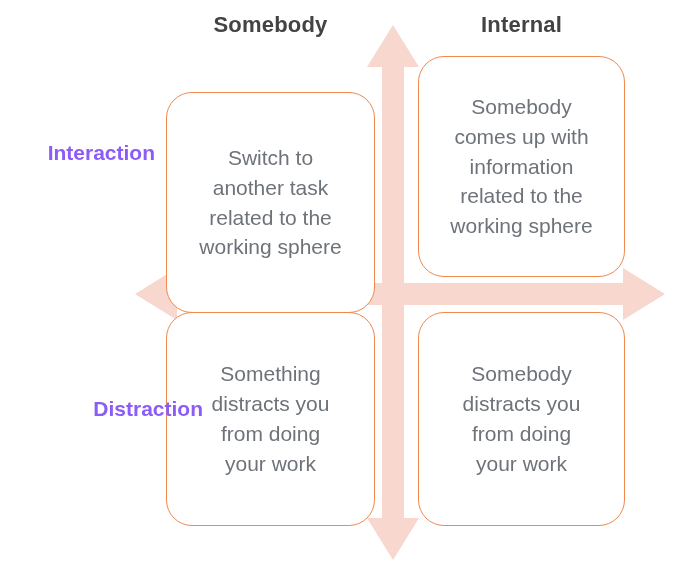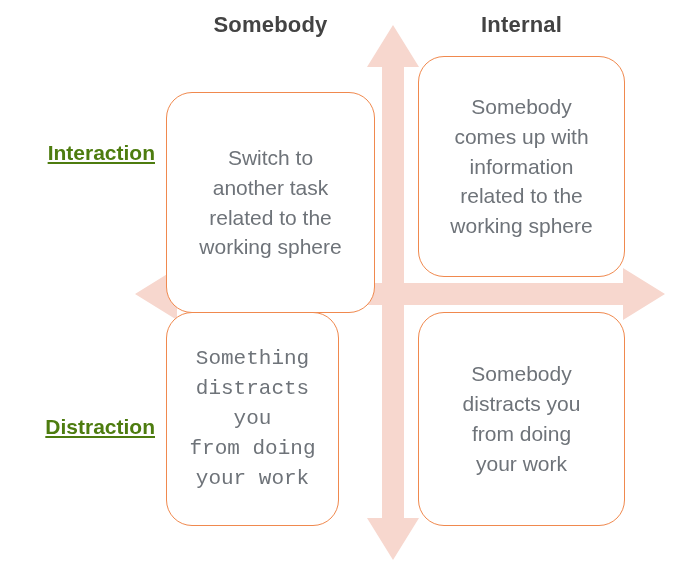--- a/index.html
+++ b/index.html
@@ -41,46 +41,45 @@
   }
   .col-header.internal { left: 166px; width: 209px; top: 12px; }
   .col-header.external { left: 418px; width: 207px; top: 12px; }
 
   
   .row-label {
     position: absolute;
     z-index: 3;
     font-size: 21px;
     font-weight: bold;
-    color: #4d7c0f;
+    color: #8b5cf6;
     text-align: right;
     white-space: nowrap;
     left: 0px;
     width: 155px;
-    text-decoration: underline;
   }
   .row-label.interaction { top: 141px; }
-  .row-label.distraction { top: 415px; }
+  .row-label.distraction { top: 397px; padding-left: 48px; }
 
   
   .quad-box {
     position: absolute;
     z-index: 2;
     box-sizing: border-box;
     background: #ffffff;
     border: 1.4px solid #F0894E;
     border-radius: 26px;
     display: flex;
     align-items: center;
     justify-content: center;
     padding: 6px 8px;
   }
   .quad-box.tl { left: 166px; top: 56px;  width: 209px; height: 221px; margin-top: 36px; }
   .quad-box.tr { left: 418px; top: 56px;  width: 207px; height: 221px; }
-  .quad-box.bl { left: 166px; top: 312px; width: 173px; height: 214px; font-family: Liberation Mono, monospace; }
+  .quad-box.bl { left: 166px; top: 312px; width: 209px; height: 214px; }
   .quad-box.br { left: 418px; top: 312px; width: 207px; height: 214px; }
 
   .quad-text {
     font-size: 21px;
     line-height: 1.42;
     color: #6E7379;
     text-align: center;
     white-space: pre-line;
   }
 </style>

